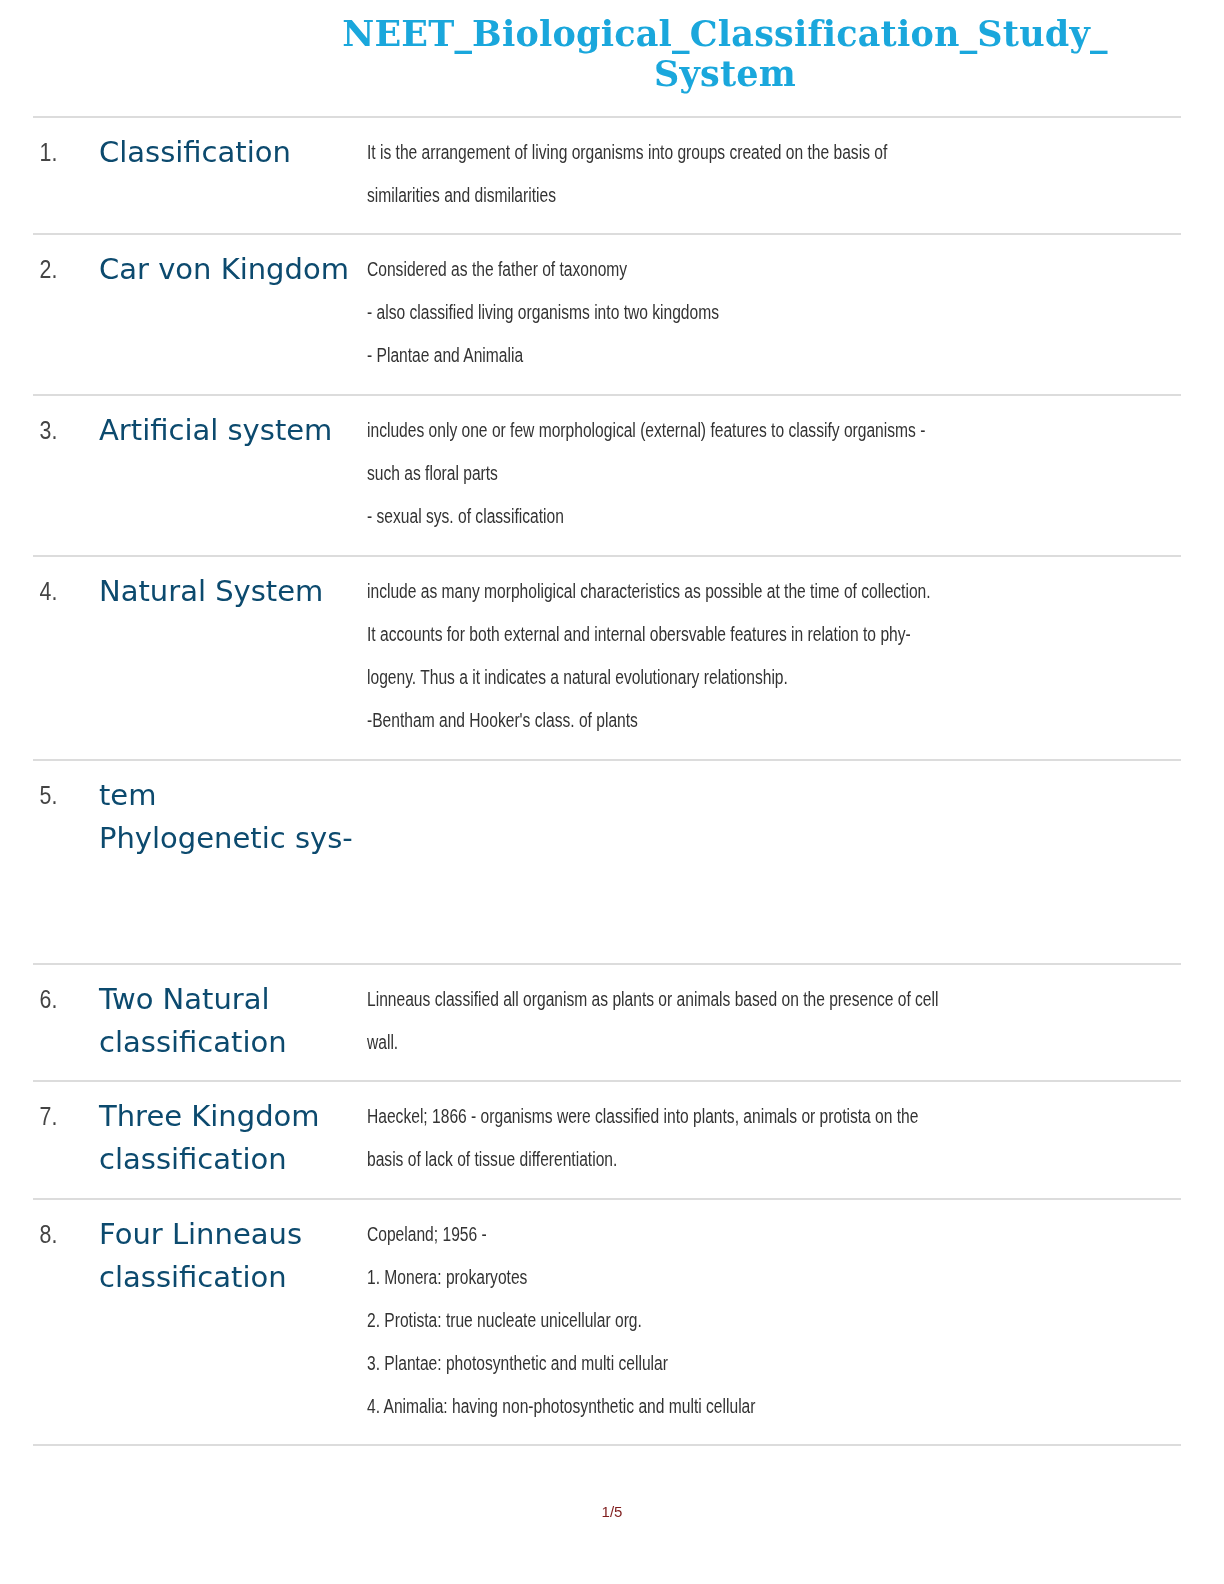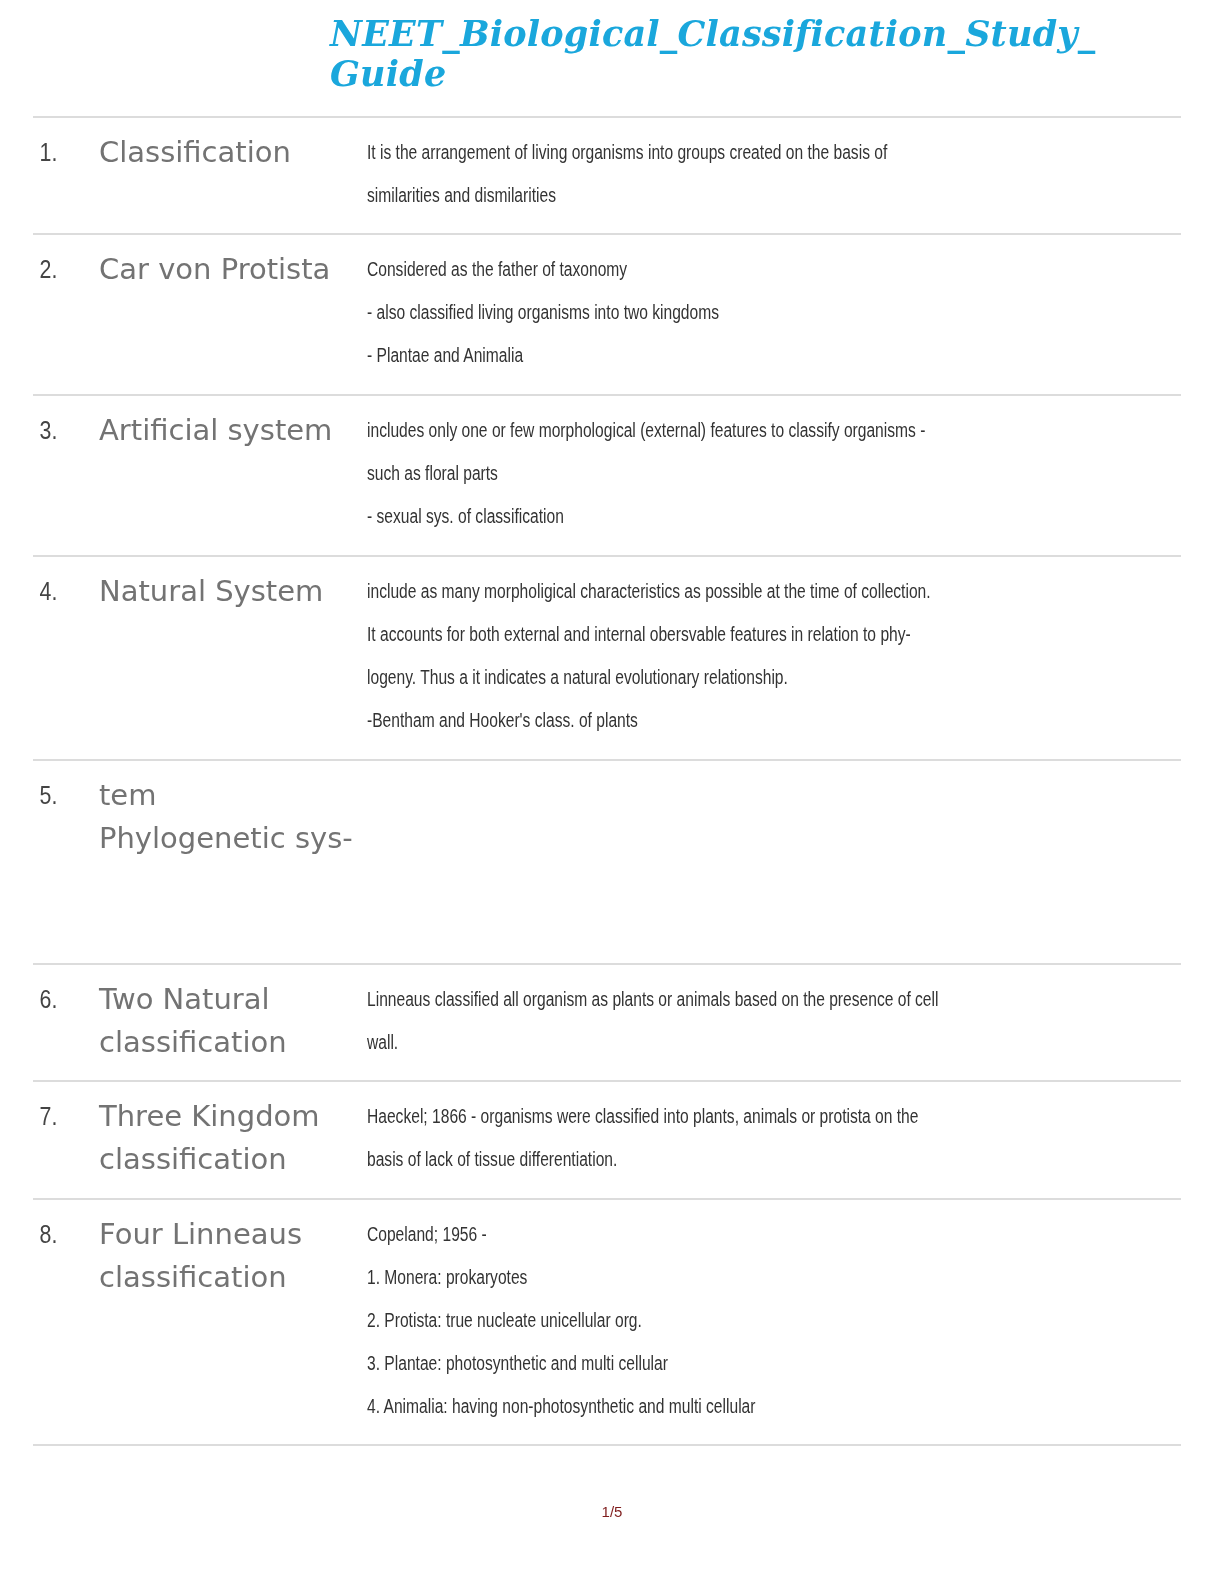--- a/index.html
+++ b/index.html
@@ -1,39 +1,39 @@
 <!DOCTYPE html>
 <html><head>
 <meta charset="utf-8">
 <style>
   html, body { margin: 0; padding: 0; background: #ffffff; }
   body { width: 1224px; height: 1584px; position: relative; overflow: hidden; }
   .title {
     position: absolute; left: 330px; top: 14px; width: 790px;
-    text-align: left; color: #1aa7dc;
-    font-family: "DejaVu Serif", serif; font-style: italic; font-weight: bold;
+    text-align: center; color: #1aa7dc;
+    font-family: "DejaVu Serif", serif; font-weight: bold;
     font-size: 35px; line-height: 40px; letter-spacing: 0.2px;
   }
   .table { position: absolute; left: 33px; top: 116px; width: 1148px; }
   .row {
     border-top: 2px solid #dcdcdc;
     display: flex; align-items: flex-start;
     padding-top: 13px;
   }
   .row.last { border-bottom: 2px solid #dcdcdc; }
   .num {
     width: 66px; padding-left: 8px; box-sizing: border-box;
     font-family: "Liberation Sans Narrow", "Liberation Sans", sans-serif;
     font-size: 26px; line-height: 43px; color: #444; font-weight: 300;
     transform: scaleX(0.82); transform-origin: left;
   }
   .term {
     width: 268px;
     font-family: "DejaVu Sans", sans-serif; font-size: 29px; line-height: 43px;
-    color: #737373; font-weight: 500;
+    color: #0c4a6e; font-weight: 500;
   }
   .def {
     flex: 1; padding-right: 10px;
     font-family: "Liberation Sans", sans-serif; font-size: 20px; line-height: 43px;
     color: #333; font-weight: normal;
   }
   .def .line {
     display: block; white-space: nowrap;
     transform: scaleX(0.78); transform-origin: left;
     width: 128%;
@@ -41,37 +41,37 @@
   .footer {
     position: absolute; left: 0; width: 1224px; top: 1503px; text-align: center;
     font-family: "Liberation Sans", sans-serif; font-size: 15px; color: #7f1d1d;
   }
 </style>
 </head>
 <body>
 
 <div class="title">
   <div>NEET_Biological_Classification_Study_</div>
-  <div>Guide</div>
+  <div>System</div>
 </div>
 
 <div class="table">
 
   <div class="row" style="height:102px;">
     <div class="num">1.</div>
     <div class="term">Classification</div>
     <div class="def">
       <span class="line">It is the arrangement of living organisms into groups created on the basis of</span>
       <span class="line">similarities and dismilarities</span>
     </div>
   </div>
 
   <div class="row" style="height:146px;">
     <div class="num">2.</div>
-    <div class="term">Car von Protista</div>
+    <div class="term">Car von Kingdom</div>
     <div class="def">
       <span class="line">Considered as the father of taxonomy</span>
       <span class="line">- also classified living organisms into two kingdoms</span>
       <span class="line">- Plantae and Animalia</span>
     </div>
   </div>
 
   <div class="row" style="height:146px;">
     <div class="num">3.</div>
     <div class="term">Artificial system</div>

